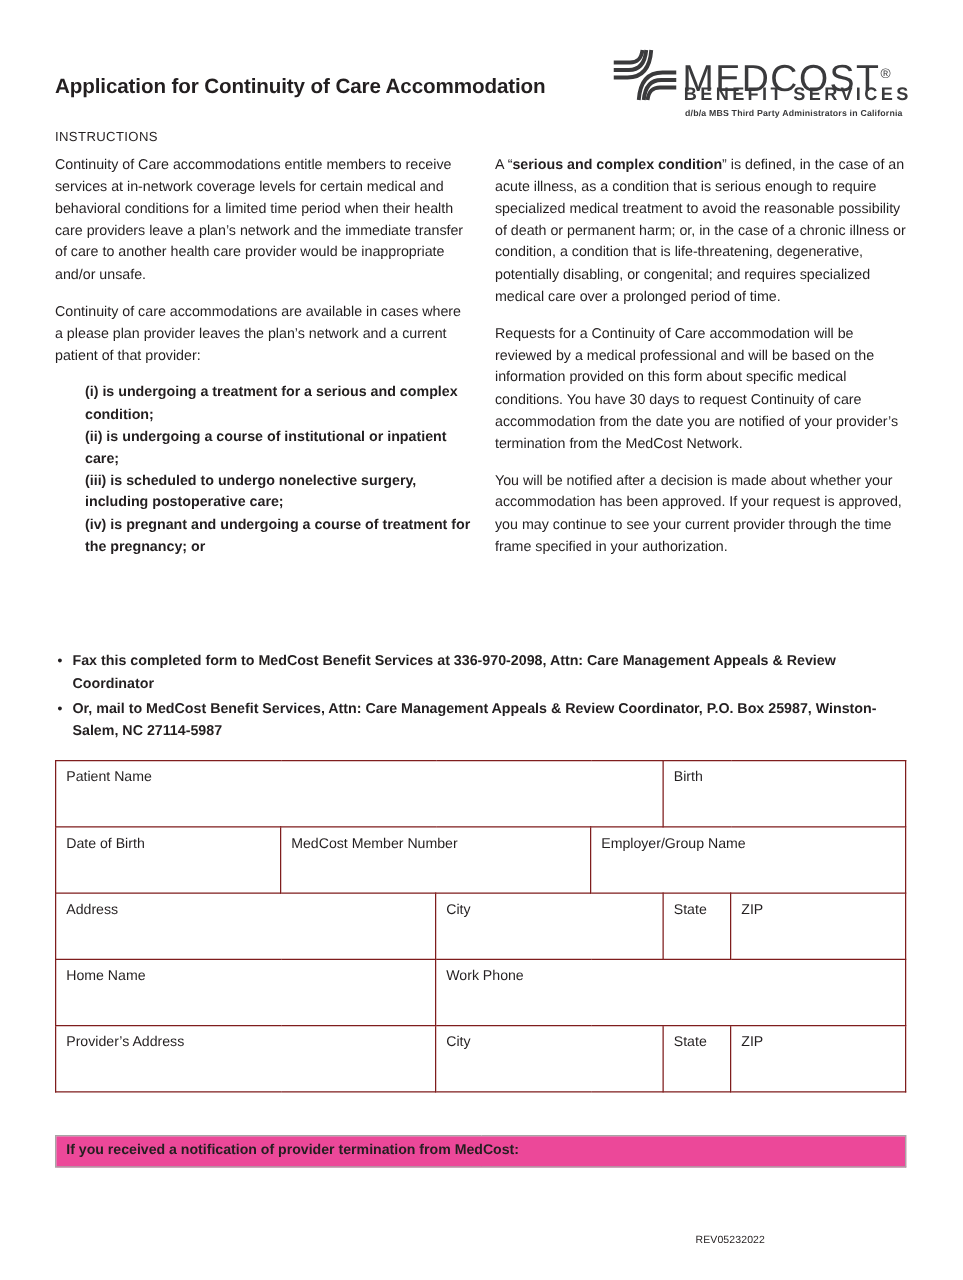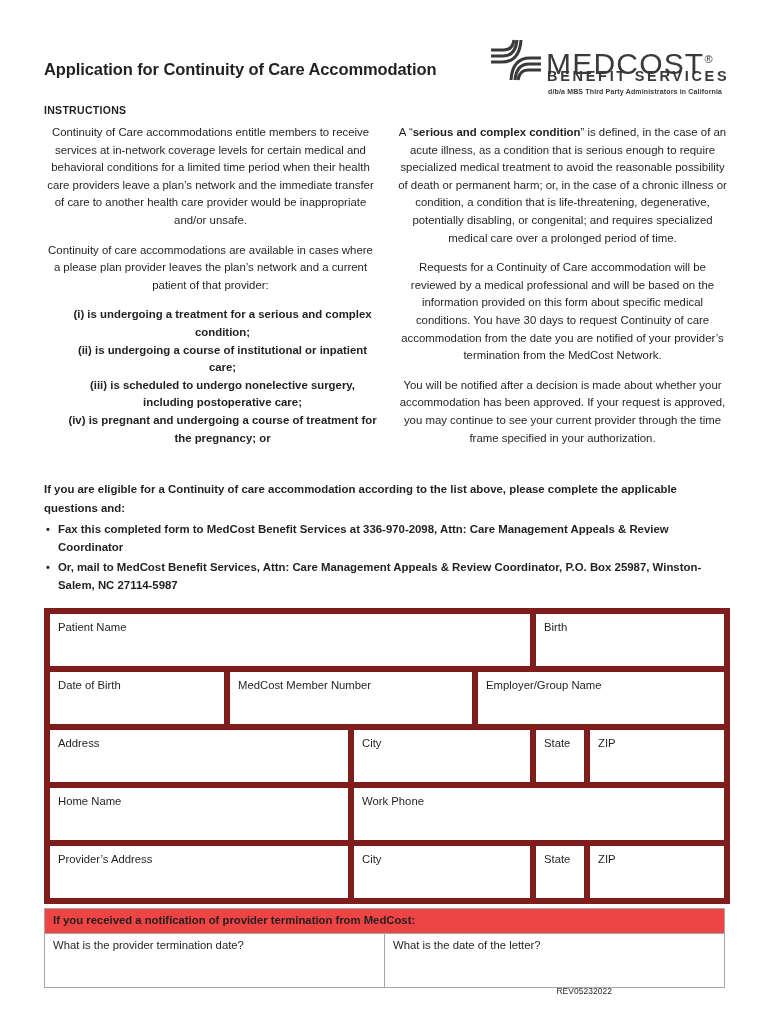--- a/index.html
+++ b/index.html
@@ -93,36 +93,35 @@
     color: #3a3a3c;
     white-space: nowrap;
   }
 
   
   .instr-heading {
     position: absolute;
     left: 44px;
     top: 104px;
     font-size: 10.5px;
-    font-weight: bold;
+    font-weight: normal;
     letter-spacing: 0.3px;
     color: #231f20;
   }
 
   .cols {
     position: absolute;
     left: 44px;
     top: 124px;
     width: 682px;
   }
   .col {
     position: absolute;
     top: 0;
     width: 333px;
-    text-align: center;
   }
   .col-left  { left: 0; }
   .col-right { left: 352px; }
 
   .col p {
     margin: 0 0 12px 0;
     font-size: 11.4px;
     line-height: 17.6px;
     color: #231f20;
   }
@@ -178,21 +177,21 @@
   
   .form-table {
     position: absolute;
     left: 44px;
     top: 608px;
     width: 680px;
     border-collapse: collapse;
     table-layout: fixed;
   }
   .form-table td {
-    border: 6px solid #7f1d1d;
+    border: 1px solid #7f1d1d;
     height: 46px;
     vertical-align: top;
     padding: 6px 0 0 8px;
     font-size: 11.3px;
     color: #231f20;
     line-height: 14px;
   }
 
   
   .notif-table {
@@ -204,21 +203,21 @@
     table-layout: fixed;
   }
   .notif-table td {
     border: 1px solid #a6a6a6;
     vertical-align: top;
     padding: 5px 0 0 8px;
     font-size: 11.3px;
     color: #231f20;
   }
   .notif-head {
-    background: #ef4444;
+    background: #ec4899;
     font-weight: bold;
     height: 19px;
   }
   .notif-body td {
     height: 48px;
   }
 
   .footer-rev {
     position: absolute;
     right: 44px;
@@ -271,21 +270,20 @@
     </div>
 
     <div class="col col-right">
       <p><span>A “</span><b>serious and complex condition</b><span>” is defined, in the case of an acute illness, as a condition that is serious enough to require specialized medical treatment to avoid the reasonable possibility of death or permanent harm; or, in the case of a chronic illness or condition, a condition that is life-threatening, degenerative, potentially disabling, or congenital; and requires specialized medical care over a prolonged period of time.</span></p>
       <p>Requests for a Continuity of Care accommodation will be reviewed by a medical professional and will be based on the information provided on this form about specific medical conditions. You have 30 days to request Continuity of care accommodation from the date you are notified of your provider’s termination from the MedCost Network.</p>
       <p>You will be notified after a decision is made about whether your accommodation has been approved. If your request is approved, you may continue to see your current provider through the time frame specified in your authorization.</p>
     </div>
 
   </div>
 
-  <div class="elig">If you are eligible for a Continuity of care accommodation according to the list above, please complete the applicable questions and:</div>
 
   <ul class="bullets">
     <li>Fax this completed form to MedCost Benefit Services at 336-970-2098, Attn: Care Management Appeals &amp; Review Coordinator</li>
     <li>Or, mail to MedCost Benefit Services, Attn: Care Management Appeals &amp; Review Coordinator, P.O. Box 25987, Winston-Salem, NC 27114-5987</li>
   </ul>
 
   <table class="form-table">
     <colgroup>
       <col style="width:180px">
       <col style="width:124px">
@@ -325,22 +323,18 @@
 
   <table class="notif-table">
     <colgroup>
       <col style="width:340px">
       <col style="width:340px">
     </colgroup>
     <tbody>
       <tr>
         <td class="notif-head" colspan="2">If you received a notification of provider termination from MedCost:</td>
       </tr>
-      <tr class="notif-body">
-        <td><span>What is the provider termination date?</span></td>
-        <td><span>What is the date of the letter?</span></td>
-      </tr>
     </tbody>
   </table>
 
   <div class="footer-rev">REV05232022</div>
 
 </div>
 
 </body></html>

